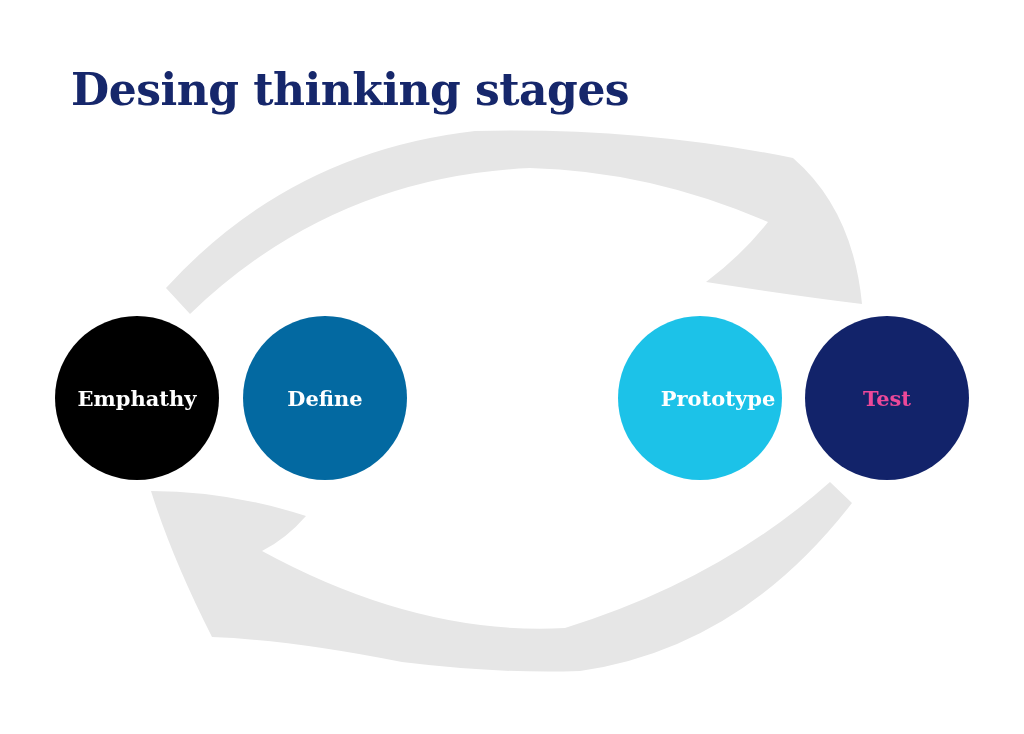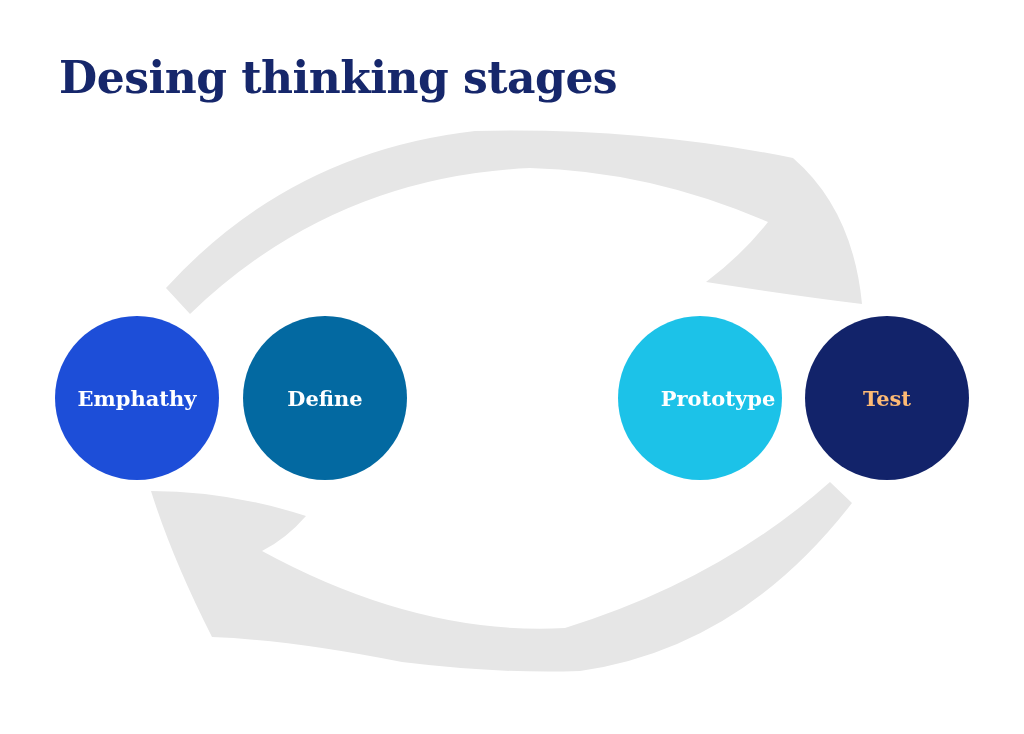--- a/index.html
+++ b/index.html
@@ -12,21 +12,21 @@
     position: relative;
     width: 1024px;
     height: 734px;
     background: #ffffff;
     overflow: hidden;
   }
   .page-title {
     position: absolute;
     left: 55px;
     top: 48px;
-    margin: 4px;
+    margin: 16px;
     font-size: 44px;
     font-weight: 700;
     letter-spacing: -0.5px;
     color: #16276b;
     font-family: "DejaVu Serif", "Liberation Serif", serif;
   }
   .arrows-svg {
     position: absolute;
     left: 0;
     top: 0;
@@ -86,27 +86,27 @@
              Q 286 539 306 516
              Q 228 491 151 491
              Q 172 558 212 637
              Q 292 640 402 662
              Q 500 674 580 671
              Q 740 648 852 503
              Z" fill="#e6e6e6"></path>
   </svg>
 
   <div class="stage-row">
-    <div class="stage-circle pos-0" style="background: #1d4ed8;">
+    <div class="stage-circle pos-0" style="background: #000000;">
       <span class="stage-label" style="color: rgb(255, 255, 255);">Emphathy</span>
     </div>
     <div class="stage-circle pos-1" style="background: #0369a1;">
       <span class="stage-label" style="color: rgb(255, 255, 255);">Define</span>
     </div>
     <div class="stage-circle pos-3" style="background: rgb(28, 194, 232);">
       <span class="stage-label" style="color: rgb(255, 255, 255); margin-left: 36px;">Prototype</span>
     </div>
     <div class="stage-circle pos-4" style="background: rgb(18, 35, 106);">
-      <span class="stage-label" style="color: #fdba74;">Test</span>
+      <span class="stage-label" style="color: #ec4899;">Test</span>
     </div>
   </div>
 
 </div>
 
 </body></html>

